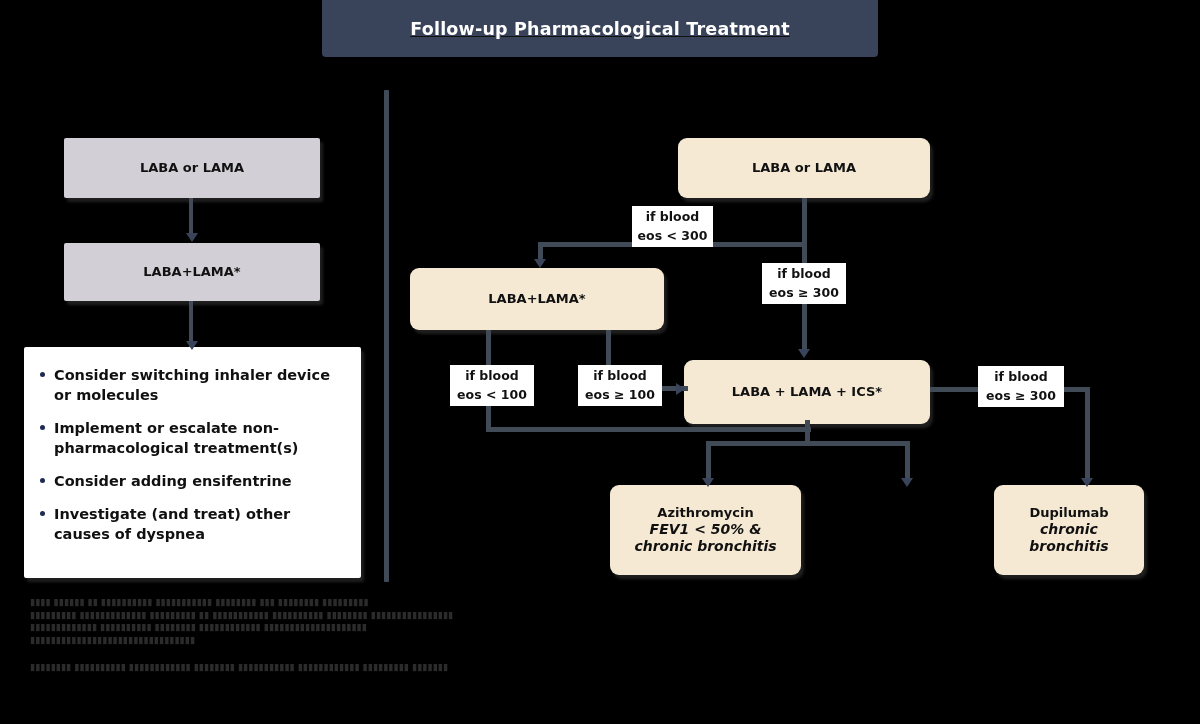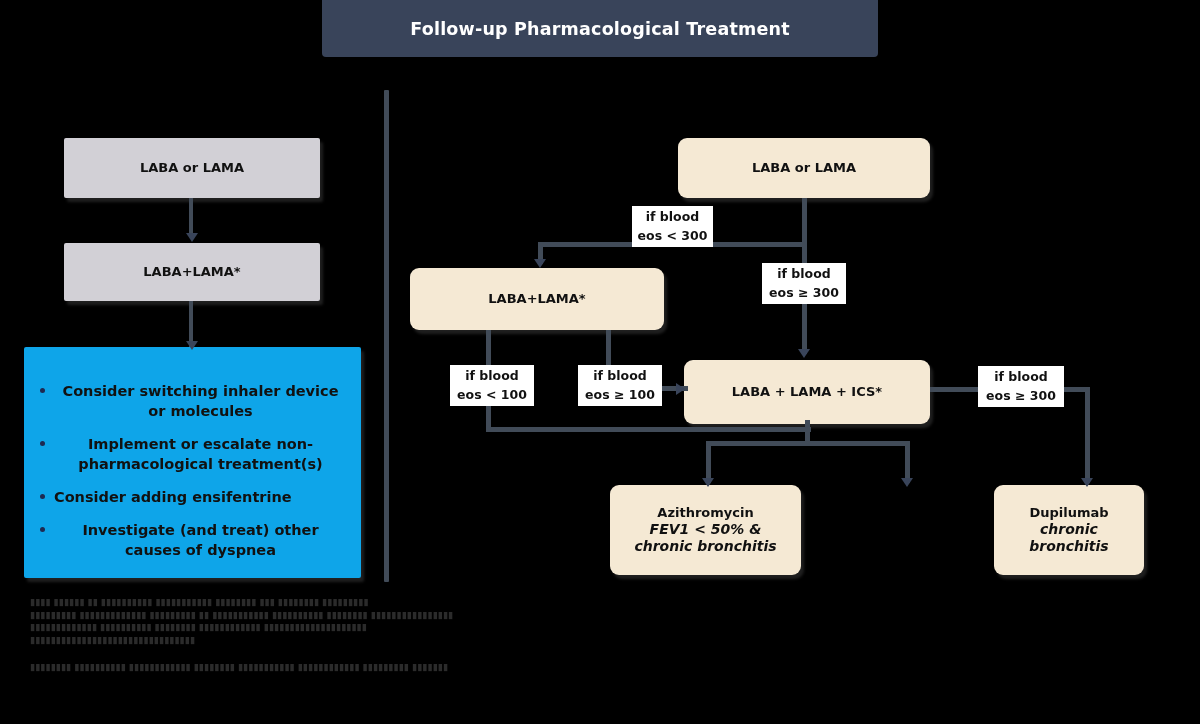--- a/index.html
+++ b/index.html
@@ -9,20 +9,21 @@
     background:#000;color:#111;
   }
   .stage{position:absolute;inset:0;}
 
   
   .header-bar{
     position:absolute;left:322px;top:0px;width:556px;height:57px;
     background:#39445a;border-radius:0 0 4px 4px;
     display:flex;align-items:center;justify-content:center;
     box-shadow:2px 3px 4px rgba(0,0,0,.55);
+    text-decoration:underline;
   }
   .header-bar .title{
     color:#ffffff;font-size:17.5px;font-weight:bold;letter-spacing:.2px;
     font-family:"DejaVu Sans","Liberation Sans",sans-serif;
   }
 
   
   .divider{
     position:absolute;left:384px;top:90px;width:5px;height:492px;
     background:#414b58;border-radius:1px;
@@ -35,24 +36,23 @@
     text-align:center;line-height:1.22;
     box-shadow:3px 4px 3px rgba(255,255,255,.12);
   }
   .node.gray{background:#d2d0d6;border-radius:2px;}
   .node.cream{background:#f5e9d4;border-radius:9px;}
   .node .t1{font-size:13px;font-weight:bold;color:#111;}
   .node .t2{font-size:14px;font-weight:bold;font-style:italic;color:#111;}
 
   
   .bullets{
-    position:absolute;box-sizing:border-box;background:#0ea5e9;border-radius:2px;
-    padding:34px 14px 14px 12px;
+    position:absolute;box-sizing:border-box;background:#ffffff;border-radius:2px;
+    padding:18px 14px 14px 12px;
     box-shadow:3px 4px 3px rgba(255,255,255,.12);
-    text-align:center;
   }
   .bullet-row{display:flex;align-items:flex-start;margin-bottom:13px;}
   .bullet-row:last-child{margin-bottom:0;}
   .dot{
     flex:0 0 auto;width:5px;height:5px;border-radius:50%;
     background:#1e2a52;margin:7px 9px 0 4px;
   }
   .bullet-txt{
     font-size:14.5px;font-weight:bold;color:#111;line-height:1.38;
   }

